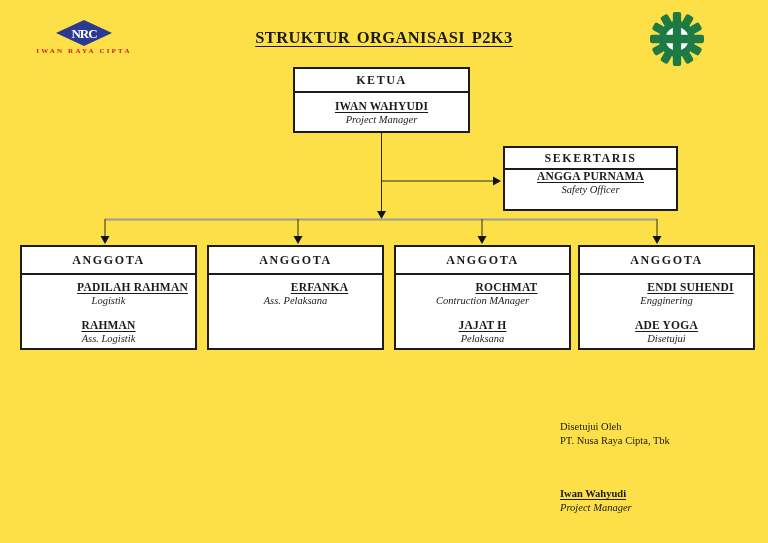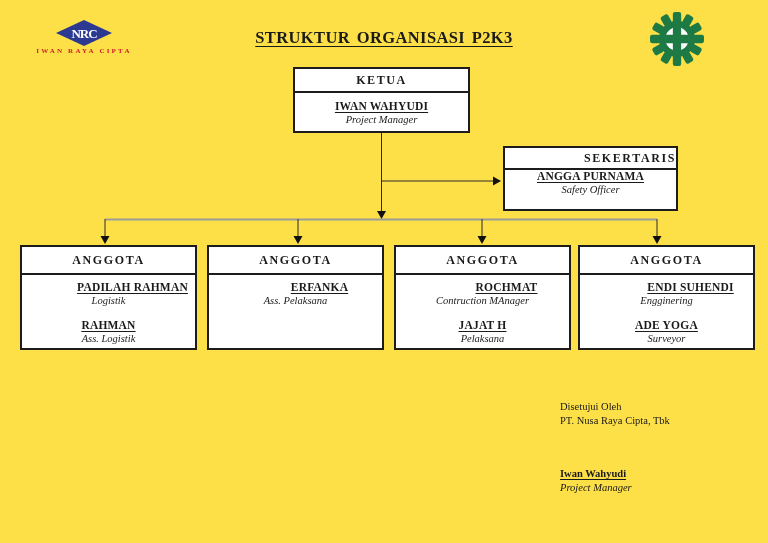--- a/index.html
+++ b/index.html
@@ -44,32 +44,32 @@
     text-decoration:underline;text-decoration-thickness:1px;text-underline-offset:2px;
     line-height:13px;
   }
   .person-role{
     font-style:italic;font-size:10.5px;line-height:12px;margin-top:1px;
   }
   #box-ketua{left:293px;top:67px;width:177px;height:66px;}
   #box-ketua .box-header{height:22px;line-height:22px;}
   #box-ketua .person-name{margin-top:7px;}
   #box-sekertaris{left:503px;top:146px;width:175px;height:65px;}
-  #box-sekertaris .box-header{height:20px;line-height:20px;text-align:right;}
+  #box-sekertaris .box-header{height:20px;line-height:20px;}
   #box-sekertaris .person-name{}
   .anggota{top:245px;width:177px;height:105px;}
   .anggota .box-header{height:26px;line-height:26px;}
   .anggota .member1 .person-name{margin-top:6px;padding-left:48px;}
   .anggota .member2 .person-name{margin-top:12px;}
   #anggota-1{left:20px;}
   #anggota-2{left:207px;}
   #anggota-3{left:394px;}
   #anggota-4{left:578px;}
   
-  #approval{position:absolute;left:560px;top:400px;font-size:10.5px;line-height:14px;}
+  #approval{position:absolute;left:560px;top:420px;font-size:10.5px;line-height:14px;}
   #approval .sig-name{
     font-weight:bold;margin-top:39px;
     text-decoration:underline;text-underline-offset:2px;
   }
   #approval .sig-role{font-style:italic;}
 </style>
 </head>
 <body>
 
 <div id="page">
@@ -174,21 +174,21 @@
   </div>
 
   <div id="anggota-4" class="box anggota">
     <div class="box-header">ANGGOTA</div>
     <div class="member1">
       <div class="person-name">ENDI SUHENDI</div>
       <div class="person-role">Engginering</div>
     </div>
     <div class="member2">
       <div class="person-name">ADE YOGA</div>
-      <div class="person-role">Surveyor</div>
+      <div class="person-role">Disetujui</div>
     </div>
   </div>
 
   <div id="approval">
     <div>Disetujui Oleh</div>
     <div>PT. Nusa Raya Cipta, Tbk</div>
     <div class="sig-name">Iwan Wahyudi</div>
     <div class="sig-role">Project Manager</div>
   </div>
 

